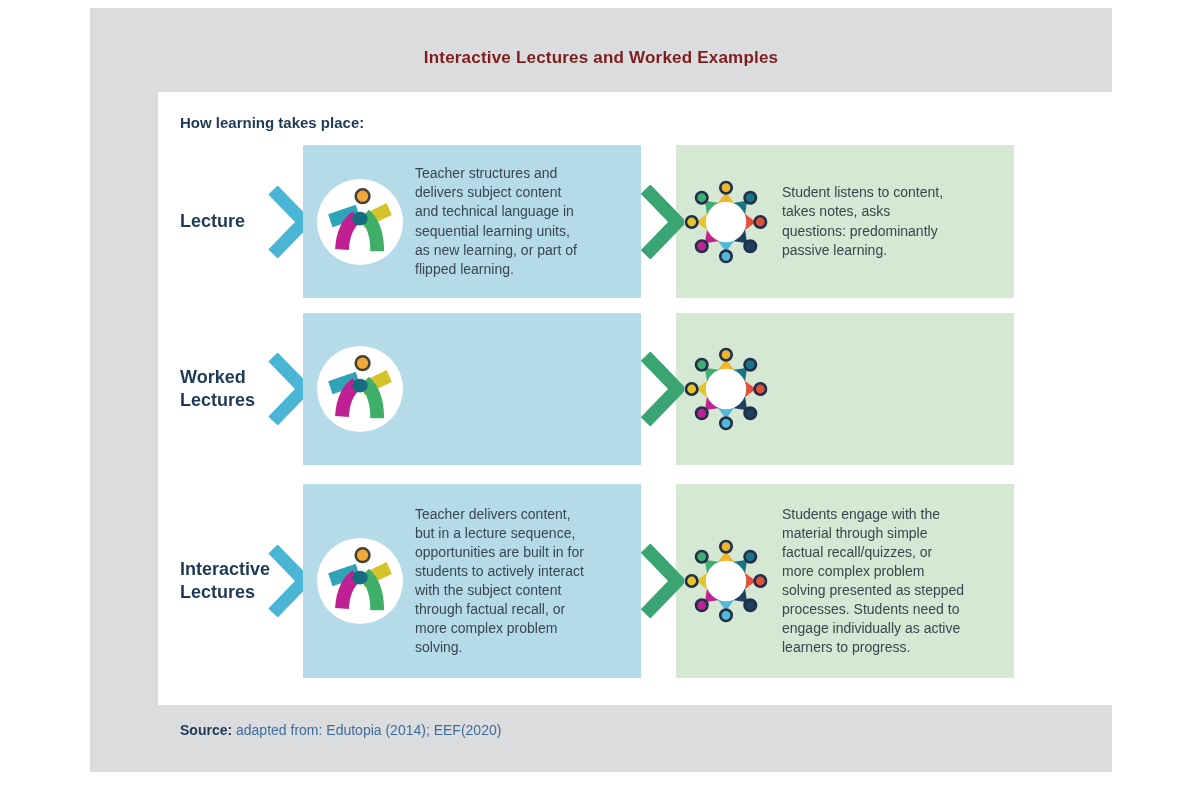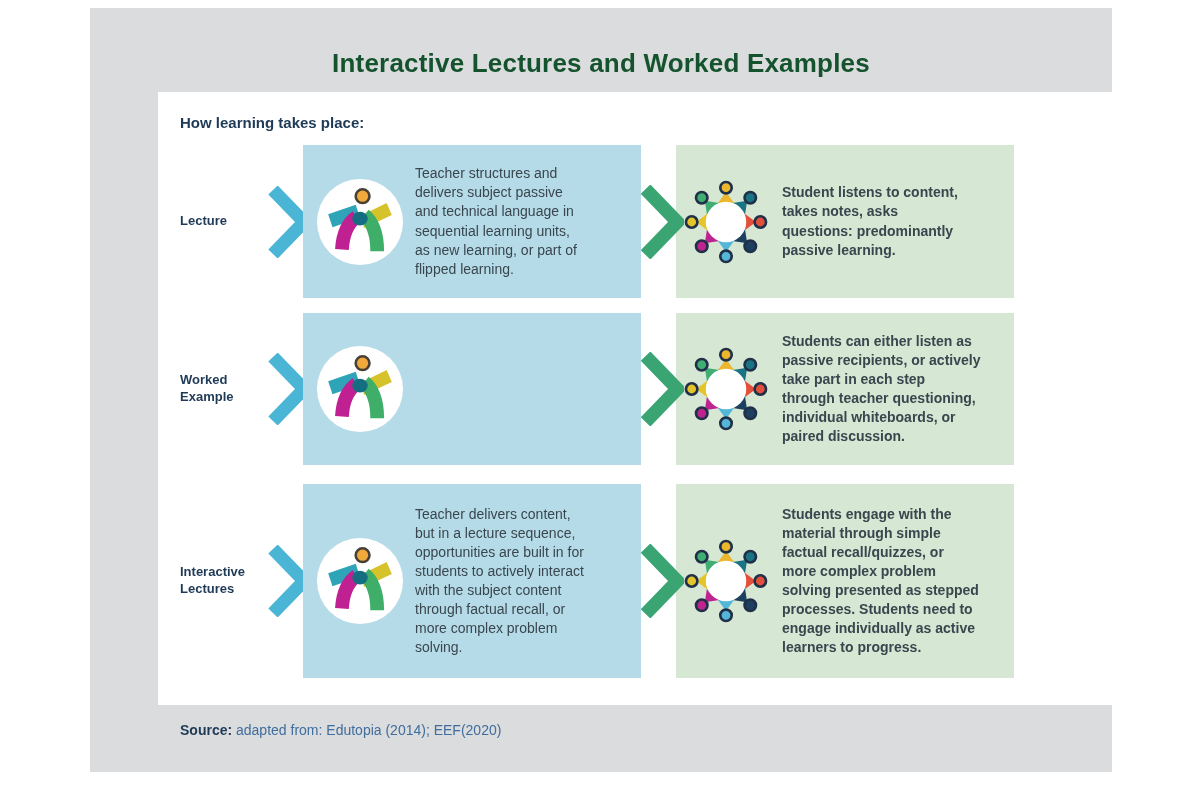--- a/index.html
+++ b/index.html
@@ -1,51 +1,51 @@
 <!DOCTYPE html>
 <html><head>
 <meta charset="utf-8">
 <style>
   * { box-sizing: border-box; }
   html,body { margin:0; padding:0; background:#ffffff; }
   body { font-family:"Liberation Sans", sans-serif; }
   .page { position:relative; width:1188px; height:792px; background:#ffffff; overflow:hidden; }
   .panel { position:absolute; left:90px; top:8px; width:1022px; height:764px; background:#dbdcdd; }
   .title { position:absolute; left:0; top:40px; width:100%; text-align:center;
-           font-size:26px; font-weight:bold; color:#14532d; letter-spacing:0.2px; }
+           font-size:17px; font-weight:bold; color:#7f1d1d; letter-spacing:0.2px; }
   .card { position:absolute; left:68px; top:84px; width:1007px; height:613px; background:#ffffff; }
   .heading { position:absolute; left:22px; top:22px; font-size:15px; font-weight:bold; color:#1e3a56; }
 
   .row { position:absolute; left:0; width:100%; }
   .row1 { top:53px;  height:153px; }
   .row2 { top:221px; height:152px; }
   .row3 { top:392px; height:194px; }
 
   .row-label { position:absolute; left:22px; top:0; height:100%; width:122px;
-               display:flex; align-items:center; font-size:13px; font-weight:bold;
+               display:flex; align-items:center; font-size:18px; font-weight:bold;
                color:#1e3a56; line-height:1.3; white-space:pre-line; }
 
   .chev { position:absolute; top:50%; transform:translateY(-50%); }
   .chev-blue  { left:110px; width:42px; height:72px; }
   .chev-green { left:482px; width:44px; height:74px; z-index:2; }
 
   .teach-box { position:absolute; left:145px; top:0; width:338px; height:100%; background:#b6dbe8; }
   .stud-box  { position:absolute; left:518px; top:0; width:338px; height:100%; background:#d6e7d3; }
 
   .teacher-circle { position:absolute; left:14px; top:50%; transform:translateY(-50%);
                     width:86px; height:86px; background:#ffffff; border-radius:50%; }
   .teacher-circle svg { position:absolute; left:0; top:0; width:100%; height:100%; }
 
   .stud-icon { position:absolute; left:6px; top:50%; transform:translateY(-50%);
                width:88px; height:88px; }
 
   .box-text { position:absolute; top:0; height:100%; display:flex; align-items:center;
               font-size:14px; color:#39464e; line-height:1.36; white-space:pre-line; }
   .teach-text { left:112px; width:216px; }
-  .stud-text  { left:106px; width:226px;font-weight:bold; }
+  .stud-text  { left:106px; width:226px; }
 
   .source { position:absolute; left:90px; top:714px; font-size:14px; color:#3f6d9e; }
   .source .src-label { font-weight:bold; color:#1e3a56;text-align:center; }
 </style>
 </head>
 <body>
 
 <div class="page">
   <div class="panel">
 
@@ -64,21 +64,21 @@
             <svg viewBox="0 0 100 100">
               <polygon fill="#2fa3b8" points="13,41 45,30 50,45 18,56"></polygon>
               <polygon fill="#d6c32b" points="50,43 81,28 87,42 55,57"></polygon>
               <path d="M46,44 C36,51 30,65 29,82" stroke="#c02192" stroke-width="16" fill="none"></path>
               <path d="M55,42 C66,51 70,66 70,84" stroke="#3fae69" stroke-width="16" fill="none"></path>
               <ellipse cx="50" cy="46" rx="9" ry="8" fill="#156d82"></ellipse>
               <circle cx="53" cy="20" r="8" fill="#f2a93b" stroke="#474036" stroke-width="3"></circle>
             </svg>
           </div>
           <div class="box-text teach-text">Teacher structures and
-delivers subject passive
+delivers subject content
 and technical language in
 sequential learning units,
 as new learning, or part of
 flipped learning.</div>
         </div>
         <svg class="chev chev-green" viewBox="0 0 42 72">
           <polyline points="5,4 36,36 5,68" fill="none" stroke="#3aa573" stroke-width="13"></polyline>
         </svg>
         <div class="stud-box">
           <svg class="stud-icon" viewBox="0 0 100 100">
@@ -134,21 +134,21 @@
           </svg>
           <div class="box-text stud-text">Student listens to content,
 takes notes, asks
 questions: predominantly
 passive learning.</div>
         </div>
       </div>
 
       <div class="row row2">
         <div class="row-label">Worked
-Example</div>
+Lectures</div>
         <svg class="chev chev-blue" viewBox="0 0 42 72">
           <polyline points="5,4 36,36 5,68" fill="none" stroke="#4ab5d4" stroke-width="13"></polyline>
         </svg>
         <div class="teach-box">
           <div class="teacher-circle">
             <svg viewBox="0 0 100 100">
               <polygon fill="#2fa3b8" points="13,41 45,30 50,45 18,56"></polygon>
               <polygon fill="#d6c32b" points="50,43 81,28 87,42 55,57"></polygon>
               <path d="M46,44 C36,51 30,65 29,82" stroke="#c02192" stroke-width="16" fill="none"></path>
               <path d="M55,42 C66,51 70,66 70,84" stroke="#3fae69" stroke-width="16" fill="none"></path>
@@ -205,26 +205,20 @@
             <g transform="rotate(225 50 50)">
                 <circle cx="50" cy="11" r="6.5" fill="#bf2390" stroke="#1f3048" stroke-width="3"></circle>
               </g>
             <g transform="rotate(270 50 50)">
                 <circle cx="50" cy="11" r="6.5" fill="#e5c42a" stroke="#1f3048" stroke-width="3"></circle>
               </g>
             <g transform="rotate(315 50 50)">
                 <circle cx="50" cy="11" r="6.5" fill="#3fae72" stroke="#1f3048" stroke-width="3"></circle>
               </g>
           </svg>
-          <div class="box-text stud-text">Students can either listen as
-passive recipients, or actively
-take part in each step
-through teacher questioning,
-individual whiteboards, or
-paired discussion.</div>
         </div>
       </div>
 
       <div class="row row3">
         <div class="row-label">Interactive
 Lectures</div>
         <svg class="chev chev-blue" viewBox="0 0 42 72">
           <polyline points="5,4 36,36 5,68" fill="none" stroke="#4ab5d4" stroke-width="13"></polyline>
         </svg>
         <div class="teach-box">

